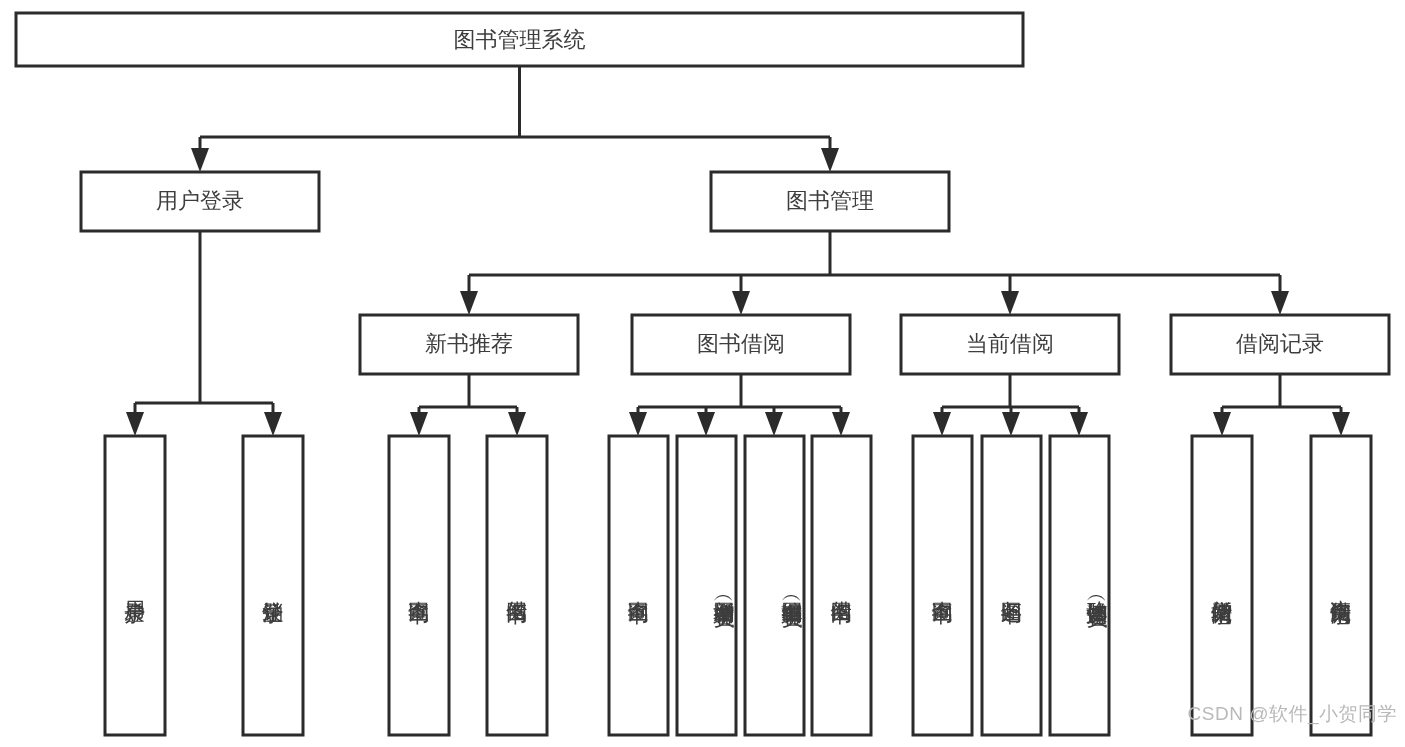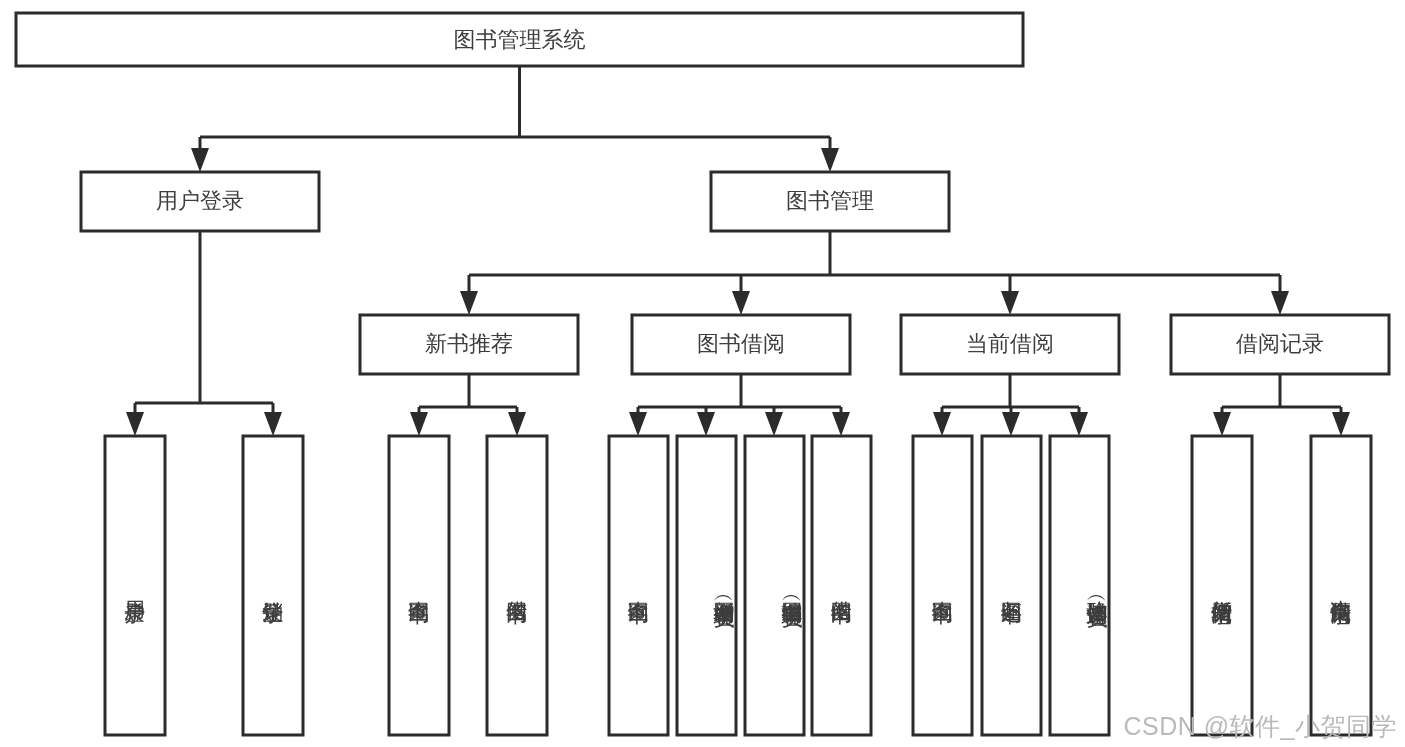--- a/index.html
+++ b/index.html
@@ -67,23 +67,23 @@
     overflow: hidden;
     box-sizing: border-box;
     pointer-events: none;
   }
   .leaf-label.center-v {
     align-items: center;
   }
   .watermark {
     position: absolute;
     right: 8px;
-    bottom: 4px;
-    font-family: "Liberation Sans", sans-serif;
-    font-size: 25px;
+    bottom: 20px;
+    font-family: "Liberation Sans", sans-serif;
+    font-size: 19px;
     color: #b9b9b9;
     letter-spacing: 0.5px;
     white-space: nowrap;
   }
 </style>
 </head>
 <body>
 
 <div id="diagram-root">
 

